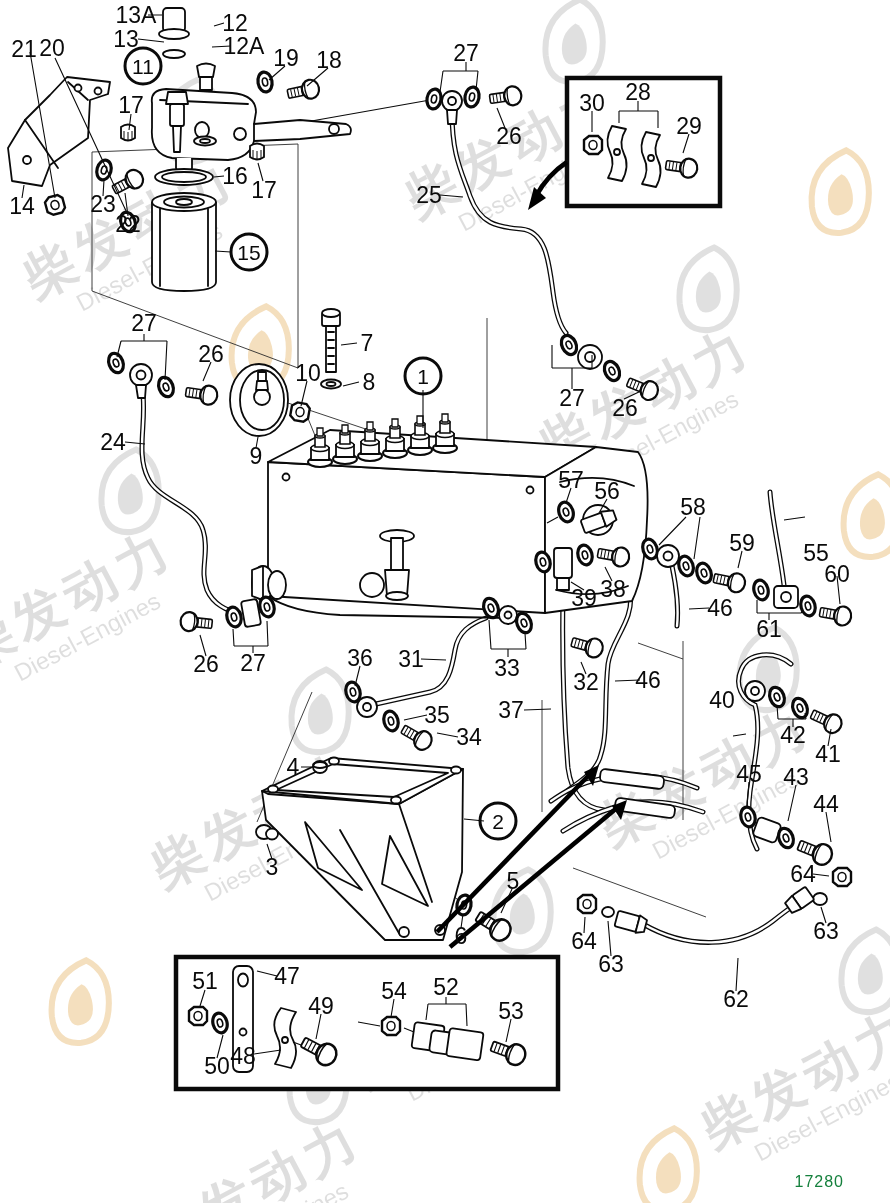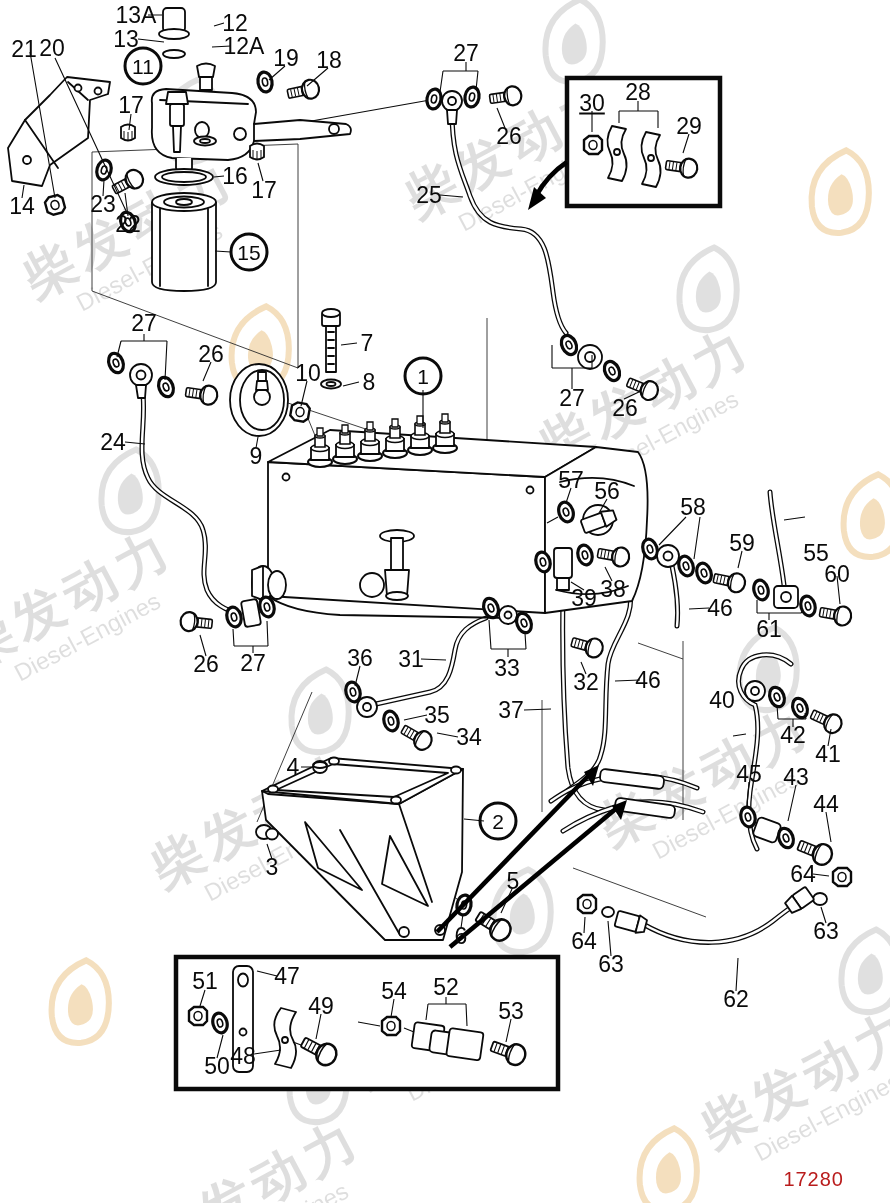--- a/index.html
+++ b/index.html
@@ -12,22 +12,22 @@
       font-family:"DejaVu Sans",sans-serif;white-space:nowrap}
   .wm .wm-en{font-size:24px;color:rgba(0,0,0,0.13);margin-top:-6px;white-space:nowrap}
   .wm .wm-logo{color:rgba(0,0,0,0.12);align-self:flex-end;margin:0 -34px -20px 0}
   .wm.tan .wm-logo{color:rgba(228,178,100,0.42)}
   #art{position:absolute;left:0;top:0;z-index:1}
   #callout-layer{position:absolute;inset:0;z-index:2;pointer-events:none}
   .callout{position:absolute;transform:translate(-50%,-50%);font-size:23px;color:#0a0a0a;
       white-space:nowrap;text-align:center}
   .callout.circled{border:3px solid #0a0a0a;border-radius:50%;width:33px;height:33px;
       line-height:33px;font-size:21px}
-  #part-number{position:absolute;right:46px;bottom:12px;z-index:3;font-size:20px;
-      letter-spacing:1px;color:#b91c1c}
+  #part-number{position:absolute;right:46px;bottom:12px;z-index:3;font-size:16px;
+      letter-spacing:1px;color:#15803d}
 </style>
 </head>
 <body>
 
 <div id="wm-layer">
     <div class="wm" style="left: 500px; top: 128px;">
       <span class="wm-logo"><svg width="86" height="86" viewBox="0 0 100 100">
           <path d="M78,6 Q30,2 12,45 Q0,76 28,88 Q58,99 78,62 Q95,30 78,6 Z" fill="none" stroke="currentColor" stroke-width="7"></path>
           <path d="M60,28 Q38,30 30,52 Q25,68 40,70 Q56,72 62,50 Q66,34 60,28 Z" fill="currentColor"></path>
         </svg></span>
@@ -511,21 +511,21 @@
     <div class="callout" style="left: 131px; top: 105px;">17</div>
     <div class="callout" style="left: 22px; top: 206px;">14</div>
     <div class="callout" style="left: 103px; top: 204px;">23</div>
     <div class="callout" style="left: 128px; top: 224px;">22</div>
     <div class="callout" style="left: 235px; top: 176px;">16</div>
     <div class="callout" style="left: 264px; top: 190px;">17</div>
     <div class="callout circled" style="left: 249px; top: 252px;">15</div>
     <div class="callout" style="left: 466px; top: 53px;">27</div>
     <div class="callout" style="left: 509px; top: 136px;">26</div>
     <div class="callout" style="left: 429px; top: 195px;">25</div>
-    <div class="callout" style="left: 592px; top: 103px; text-decoration: underline;">30</div>
+    <div class="callout" style="left: 592px; top: 103px;">30</div>
     <div class="callout" style="left: 638px; top: 76px; margin-top: 16px;">28</div>
     <div class="callout" style="left: 689px; top: 126px;">29</div>
     <div class="callout" style="left: 144px; top: 323px;">27</div>
     <div class="callout" style="left: 211px; top: 354px;">26</div>
     <div class="callout" style="left: 113px; top: 442px;">24</div>
     <div class="callout" style="left: 256px; top: 456px;">9</div>
     <div class="callout" style="left: 308px; top: 373px;">10</div>
     <div class="callout" style="left: 367px; top: 343px;">7</div>
     <div class="callout" style="left: 369px; top: 382px;">8</div>
     <div class="callout circled" style="left: 423px; top: 376px;">1</div>

